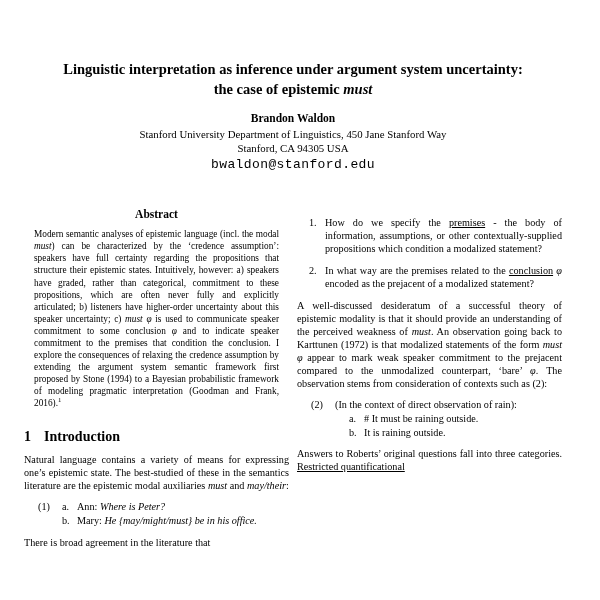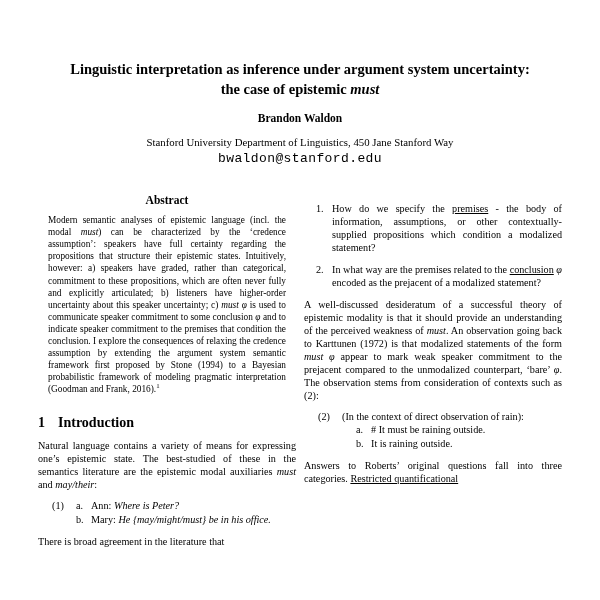--- a/index.html
+++ b/index.html
@@ -6,38 +6,38 @@
   html,body { background:#ffffff; }
   body {
     font-family: "Liberation Serif", serif;
     color:#000;
     -webkit-font-smoothing: antialiased;
   }
   .page {
     width:600px; height:600px;
     margin:0 auto;
     background:#fff;
-    padding:30px 38px 0 38px;
+    padding:30px 38px 0 24px;
     overflow:hidden;
     position:relative;
   }
   .title {
     font-size:14.5px; font-weight:bold;
     text-align:center; line-height:1.35;
     margin:30px auto 0 auto;
     max-width:462px;
   }
   .author-block { text-align:center; margin-top:13px; }
-  .author-name { font-size:11.5px; font-weight:bold; margin-bottom:11px; }
+  .author-name { font-size:11.5px; font-weight:bold; margin-bottom:3px; }
   .affil { font-size:10.8px; line-height:1.3; }
   .email {
     font-family:"Liberation Mono", monospace;
     font-size:13px; letter-spacing:0.4px; margin-top:2px;
   }
-  .columns { display:flex; gap:8px; margin-top:28px;justify-content:flex-end; }
+  .columns { display:flex; gap:8px; margin-top:36px;justify-content:flex-end; }
   .col { flex:1 1 0; min-width:0; }
 
   .abstract-heading {
     text-align:center; font-weight:bold; font-size:11.5px;
     margin-bottom:8px;
   }
   .abstract {
     font-size:9.3px; line-height:1.3;
     text-align:justify;
     margin:0 10px;
@@ -68,20 +68,21 @@
 </head>
 <body>
 
 <div class="page">
 
   <h1 class="title"><span>Linguistic interpretation as inference under argument system uncertainty: the case of epistemic </span><span class="i">must</span></h1>
 
   <div class="author-block">
     <div class="author-name">Brandon Waldon</div>
     <div class="affil">Stanford University Department of Linguistics, 450 Jane Stanford Way</div>
+    <div class="affil">Stanford, CA 94305 USA</div>
     <div class="email">bwaldon@stanford.edu</div>
   </div>
 
   <div class="columns">
 
     <div class="col">
       <div class="abstract-heading">Abstract</div>
       <p class="abstract"><span>Modern semantic analyses of epistemic language (incl. the modal </span><span class="i">must</span><span>) can be characterized by the ‘credence assumption’: speakers have full certainty regarding the propositions that structure their epistemic states. Intuitively, however: a) speakers have graded, rather than categorical, commitment to these propositions, which are often never fully and explicitly articulated; b) listeners have higher-order uncertainty about this speaker uncertainty; c) </span><span class="i">must</span><span> </span><span class="i">φ</span><span> is used to communicate speaker commitment to some conclusion </span><span class="i">φ</span><span> and to indicate speaker commitment to the premises that condition the conclusion. I explore the consequences of relaxing the credence assumption by extending the argument system semantic framework first proposed by Stone (1994) to a Bayesian probabilistic framework of modeling pragmatic interpretation (Goodman and Frank, 2016).</span><span class="sup">1</span></p>
 
       <h2 class="sec"><span class="sec-num">1</span><span>Introduction</span></h2>

